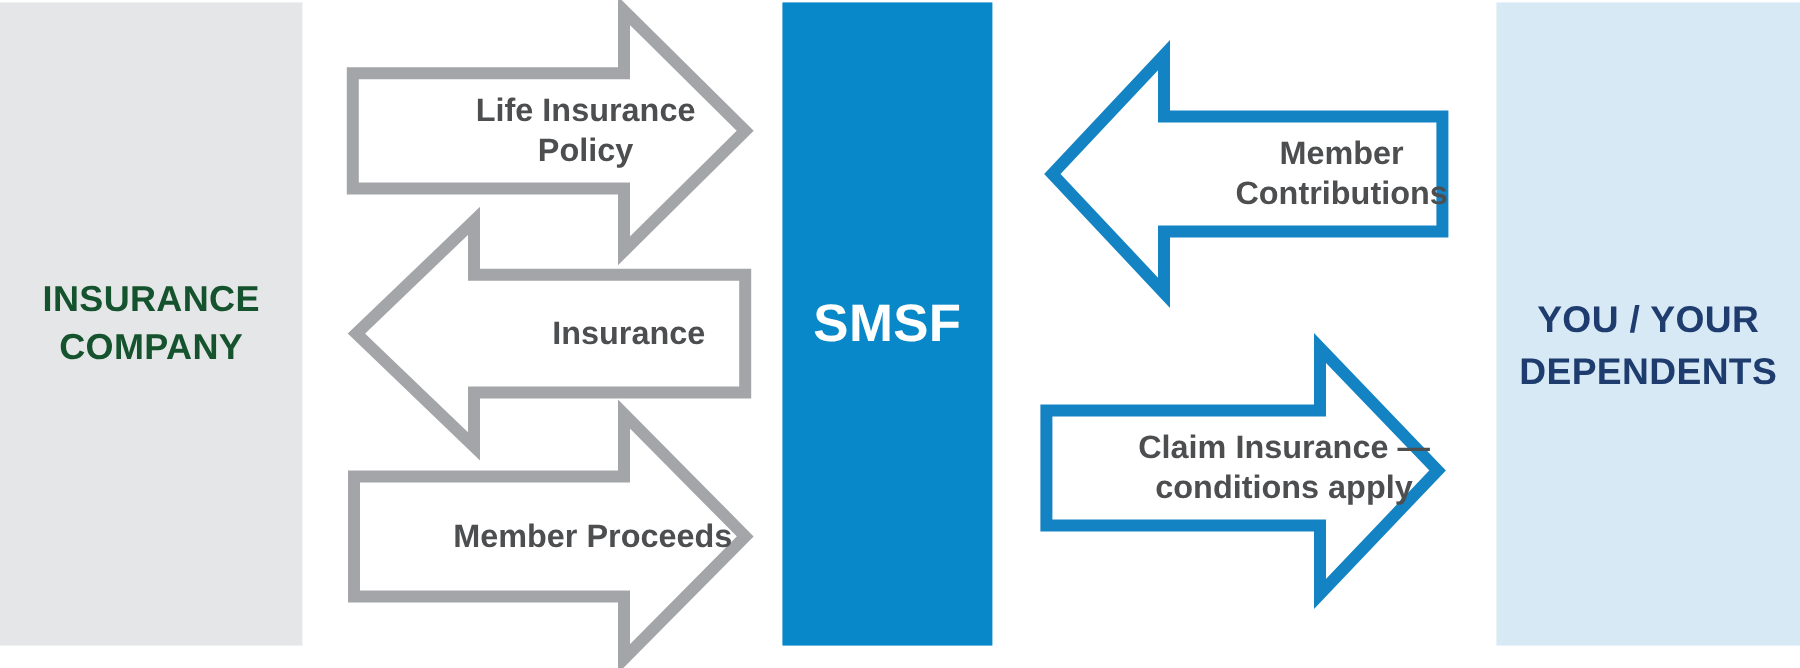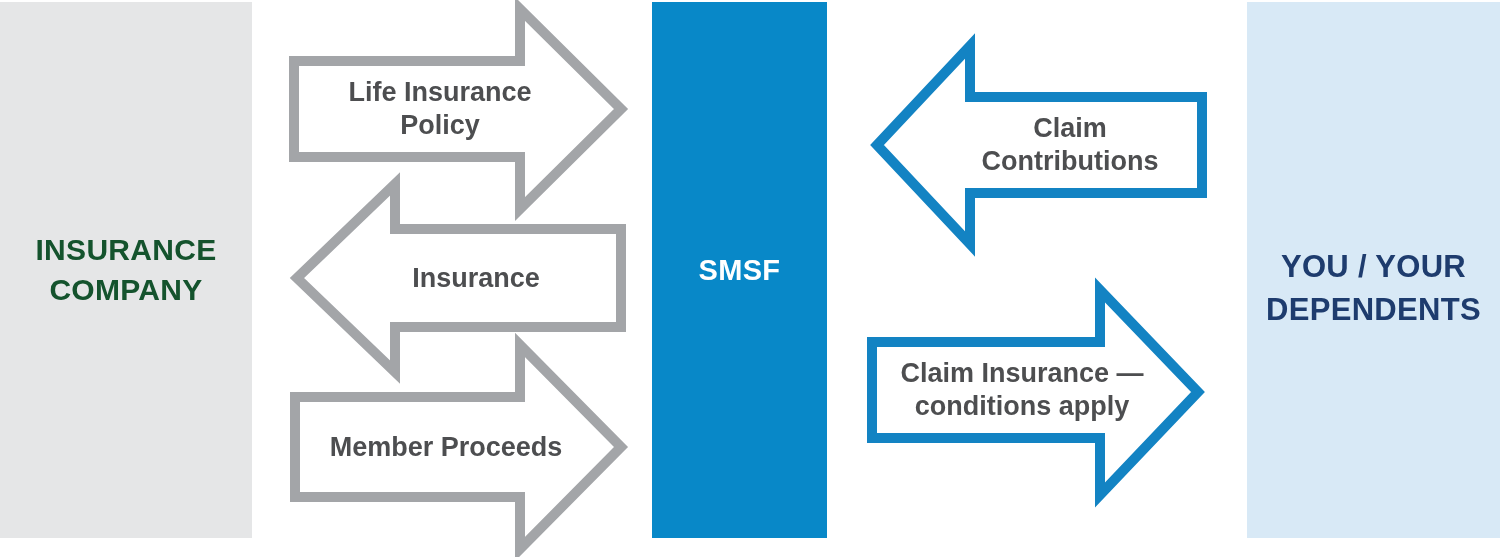--- a/index.html
+++ b/index.html
@@ -23,38 +23,39 @@
   .block-insurance { left: 0; width: 252px; background: #e5e6e7; }
   .block-smsf      { left: 652px; width: 175px; background: #0888c8; }
   .block-dependents{ left: 1247px; width: 253px; background: #d8e9f6; }
 
   .block-label {
     white-space: pre-line;
     font-weight: 700;
     letter-spacing: 0.3px;
   }
   .insurance-label  { color: #14532d; font-size: 30px; line-height: 40px; }
-  .smsf-label       { color: #ffffff; font-size: 29px; line-height: 42px; }
+  .smsf-label       { color: #ffffff; font-size: 44px; line-height: 42px; }
   .dependents-label { color: #1e3c6e; font-size: 31px; line-height: 43px; margin-top: 36px; }
 
   .arrows-svg { position: absolute; left: 0; top: 0; }
 
   .arrow-label {
     position: absolute;
     display: flex;
     align-items: center;
     justify-content: center;
     text-align: center;
     white-space: pre-line;
     font-weight: 700;
     font-size: 27px;
     line-height: 33px;
     color: #4d4e50;
     width: 300px;
     pointer-events: none;
+    padding-left: 48px;
   }
   .al-policy   { left: 290px;  top: 61px;  height: 96px; }
   .al-premiums { left: 326px;  top: 229px; height: 98px; }
   .al-claims   { left: 296px;  top: 399px; height: 96px; }
   .al-member   { left: 920px;  top: 97px;  height: 96px; }
   .al-proceeds { left: 872px;  top: 342px; height: 96px; }
 </style>
 </head>
 <body>
 
@@ -87,19 +88,19 @@
     <polygon points="872,342 1100,342 1100,290 1198,392 1100,495 1100,438 872,438" fill="#ffffff" stroke="#1383c3" stroke-width="10" stroke-linejoin="miter"></polygon>
   </svg>
 
   <div class="arrow-label al-policy">Life Insurance
 Policy</div>
 
   <div class="arrow-label al-premiums">Insurance</div>
 
   <div class="arrow-label al-claims">Member Proceeds</div>
 
-  <div class="arrow-label al-member">Claim
+  <div class="arrow-label al-member">Member
 Contributions</div>
 
   <div class="arrow-label al-proceeds">Claim Insurance —
 conditions apply</div>
 
 </div>
 
 </body></html>

